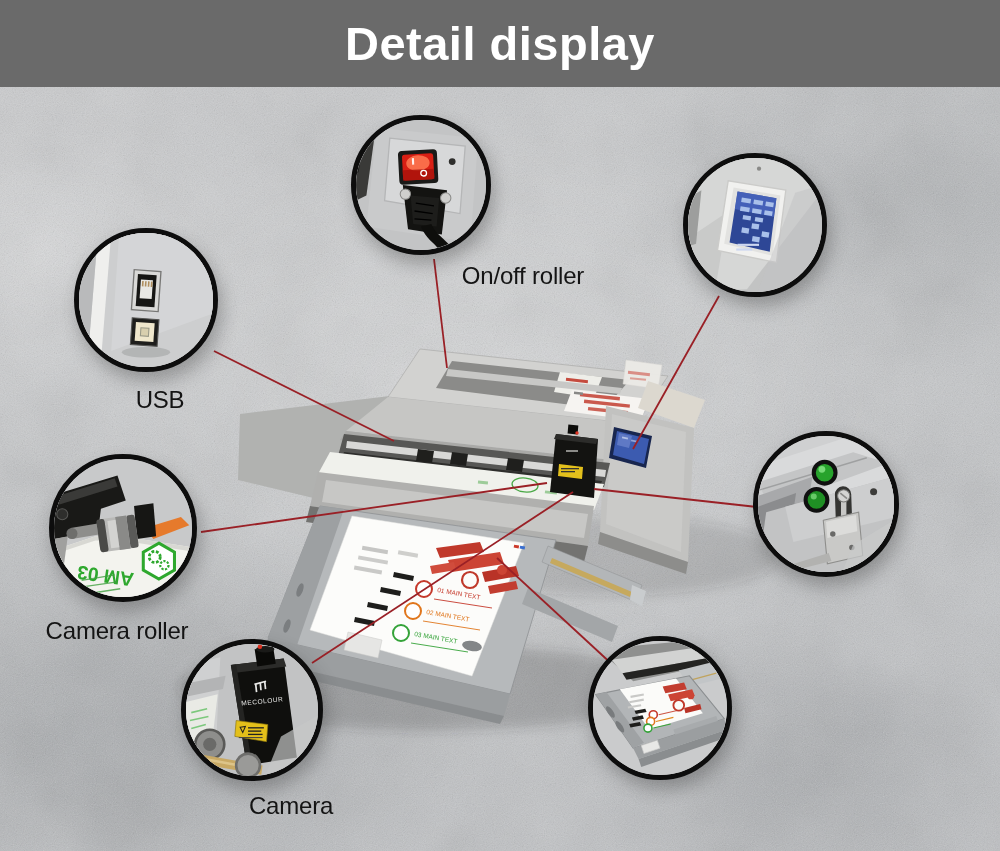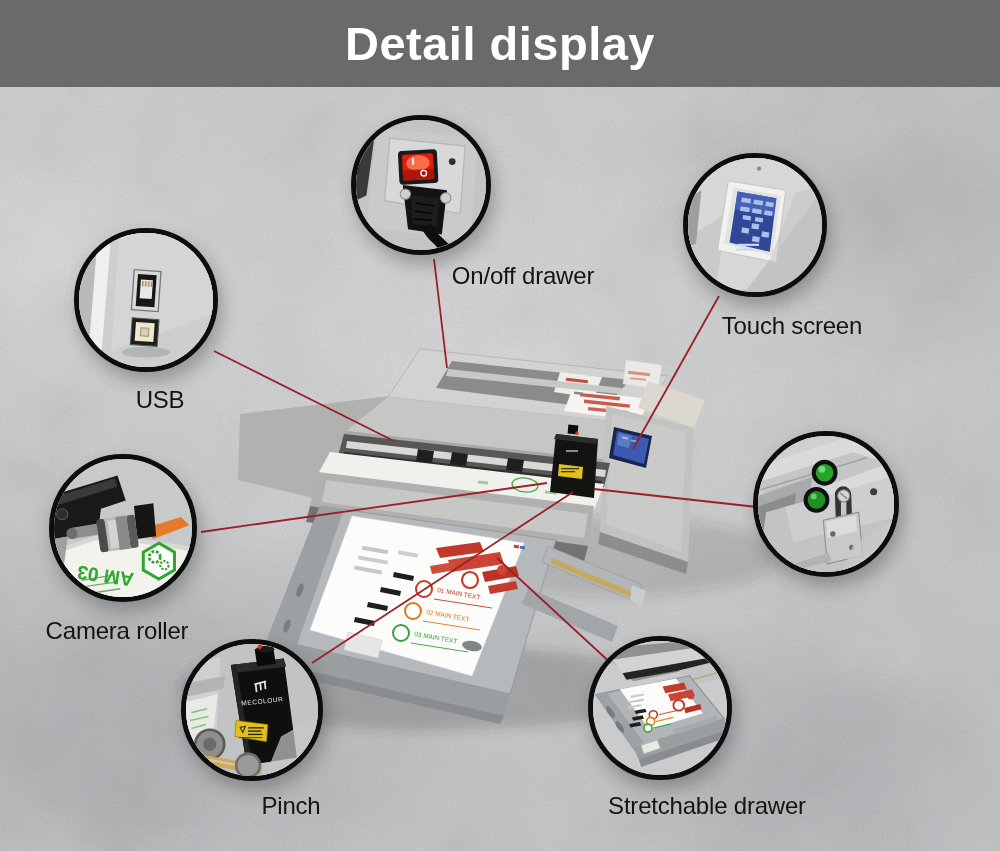--- a/index.html
+++ b/index.html
@@ -424,19 +424,17 @@
         <path d="M47,60 L60,57" stroke="#e0871c" stroke-width=".8"></path>
         <path d="M45,65 L58,62" stroke="#3aa33a" stroke-width=".8"></path>
       </g>
       <polygon points="60,66 92,56 94,62 62,72" fill="#a8abad"></polygon>
       <polygon points="30,80 98,58 100,66 34,88" fill="#9b9ea0"></polygon>
       <polygon points="34,88 100,66 100,72 36,94" fill="#8a8d8f"></polygon>
       <polygon points="36,78 48,74 50,80 38,84" fill="#e8e8e6" stroke="#cccccb" stroke-width=".5"></polygon>
     </svg>
   </div>
 
-  <div class="clabel lb-onoff">On/off drawer</div>
-  <div class="clabel lb-touch">Touch screen</div>
+  <div class="clabel lb-onoff">On/off roller</div>
   <div class="clabel lb-usb">USB</div>
   <div class="clabel lb-pinch">Camera roller</div>
-  <div class="clabel lb-camera">Pinch</div>
-  <div class="clabel lb-drawer">Stretchable drawer</div>
+  <div class="clabel lb-camera">Camera</div>
 </div>
 
 </body></html>

